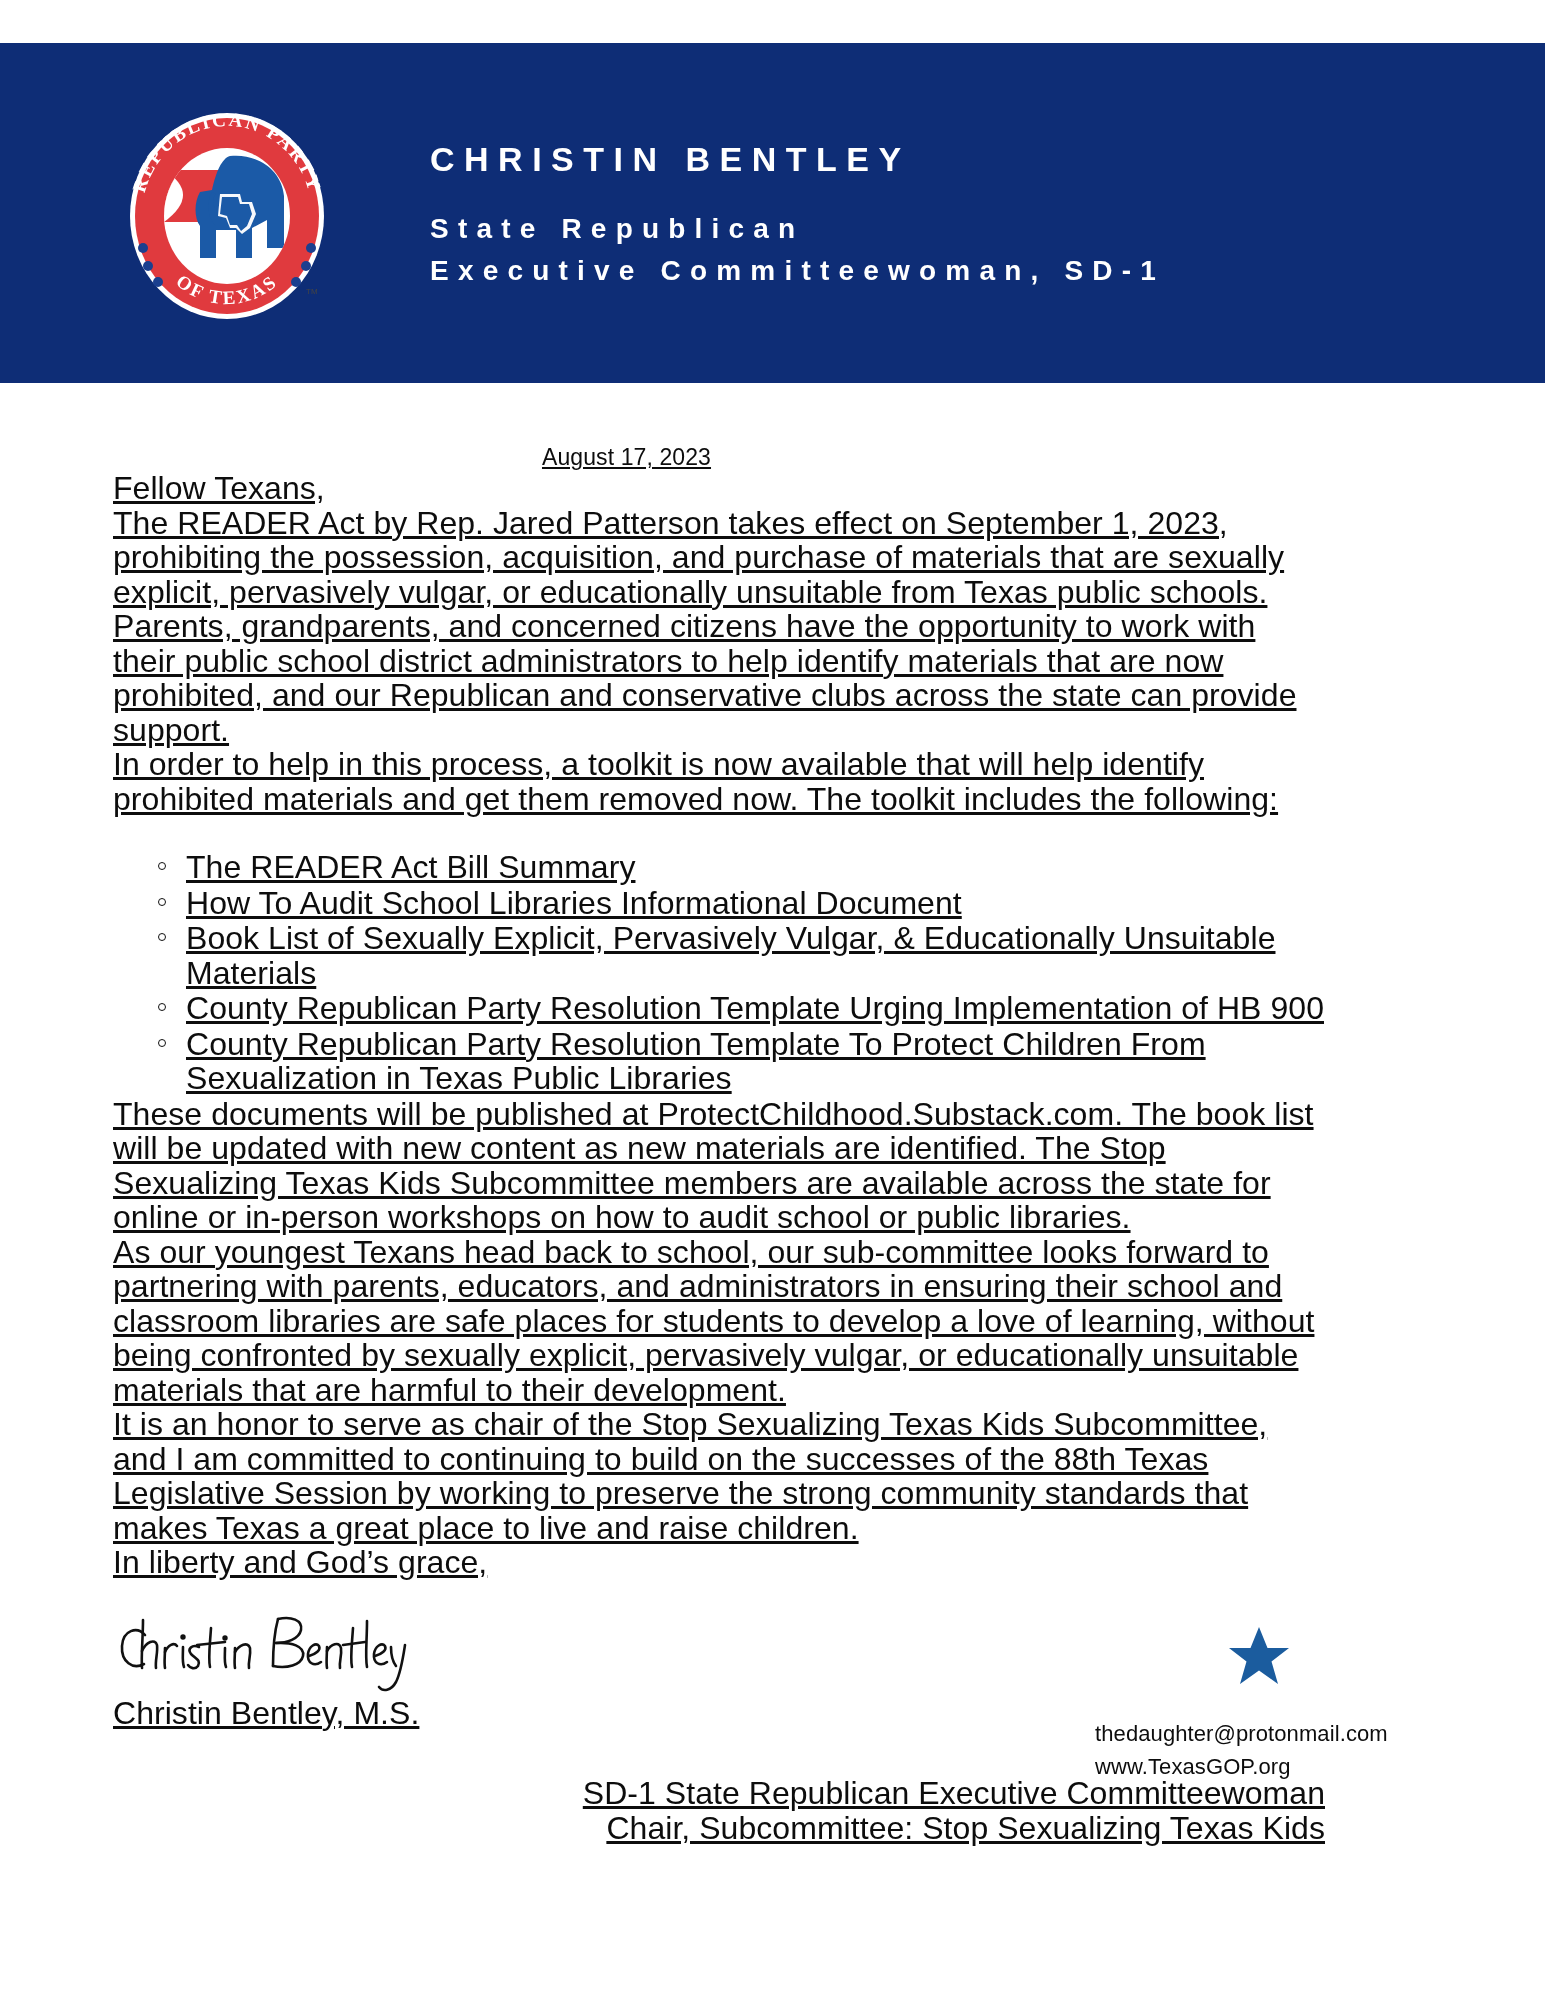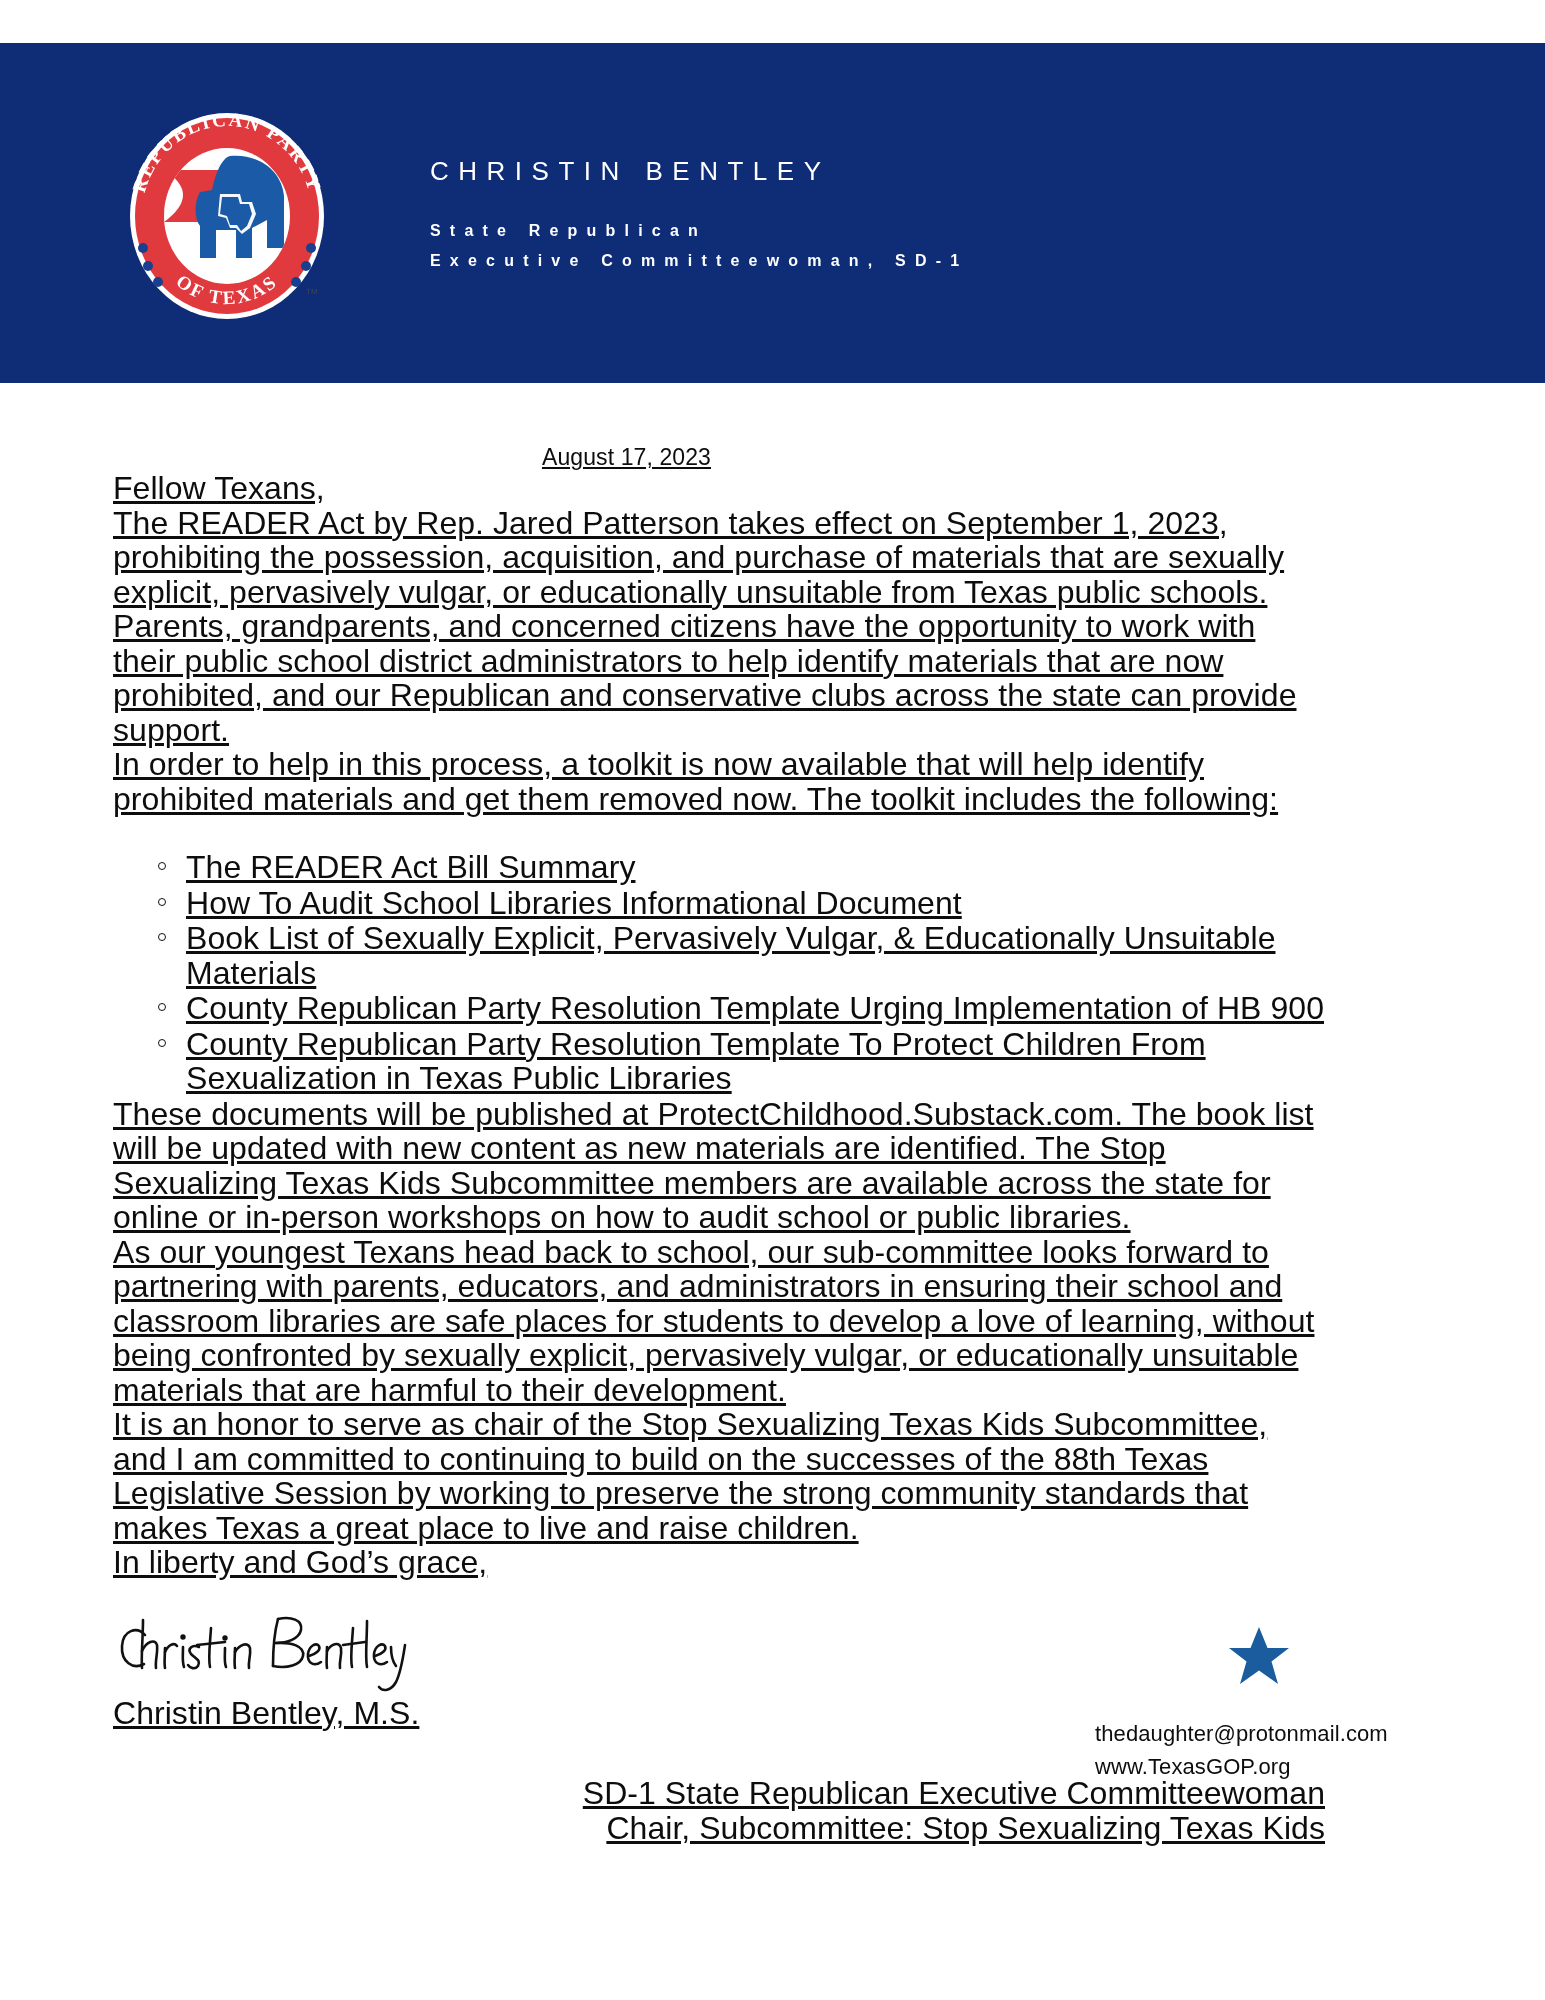--- a/index.html
+++ b/index.html
@@ -44,28 +44,28 @@
     position: relative;
   }
   .logo-wrap svg { display: block; width: 230px; height: 230px; }
 
   .letterhead-text {
     margin-left: 88px;
     color: #ffffff;
     line-height: 1.0;
   }
   .lh-name {
-    font-size: 26px;
-    font-weight: 400;
+    font-size: 34px;
+    font-weight: 700;
     letter-spacing: 9.5px;
     margin-bottom: 39px;
     white-space: nowrap;
   }
   .lh-role-line {
-    font-size: 16px;
+    font-size: 28px;
     font-weight: 700;
     letter-spacing: 9.2px;
     margin-bottom: 14px;
     white-space: nowrap;
   }
   .lh-role-line:last-child { margin-bottom: 0; }
 
   
   .body-area {
     position: absolute;

